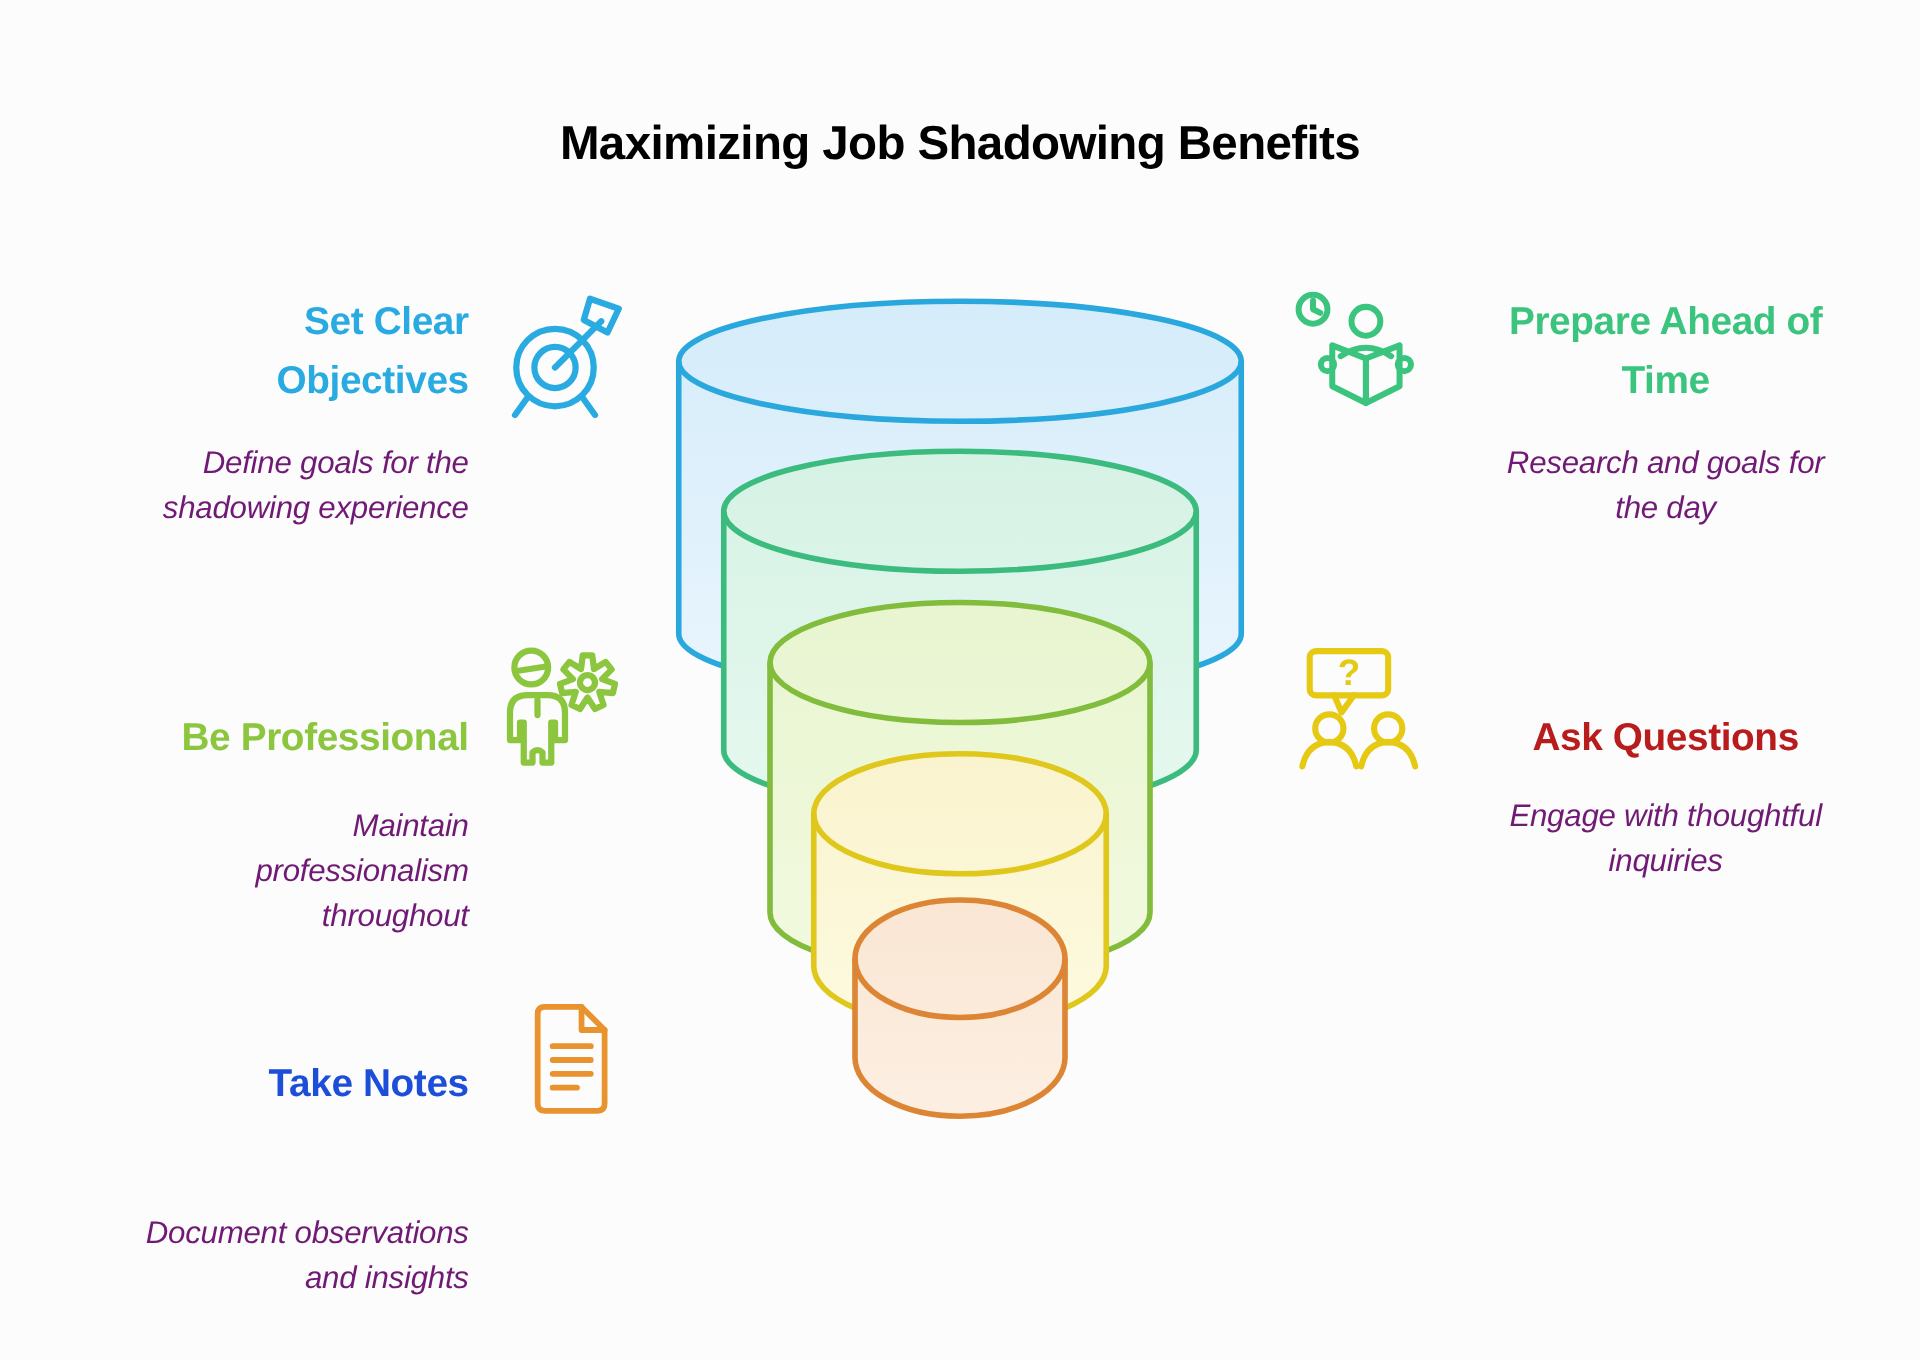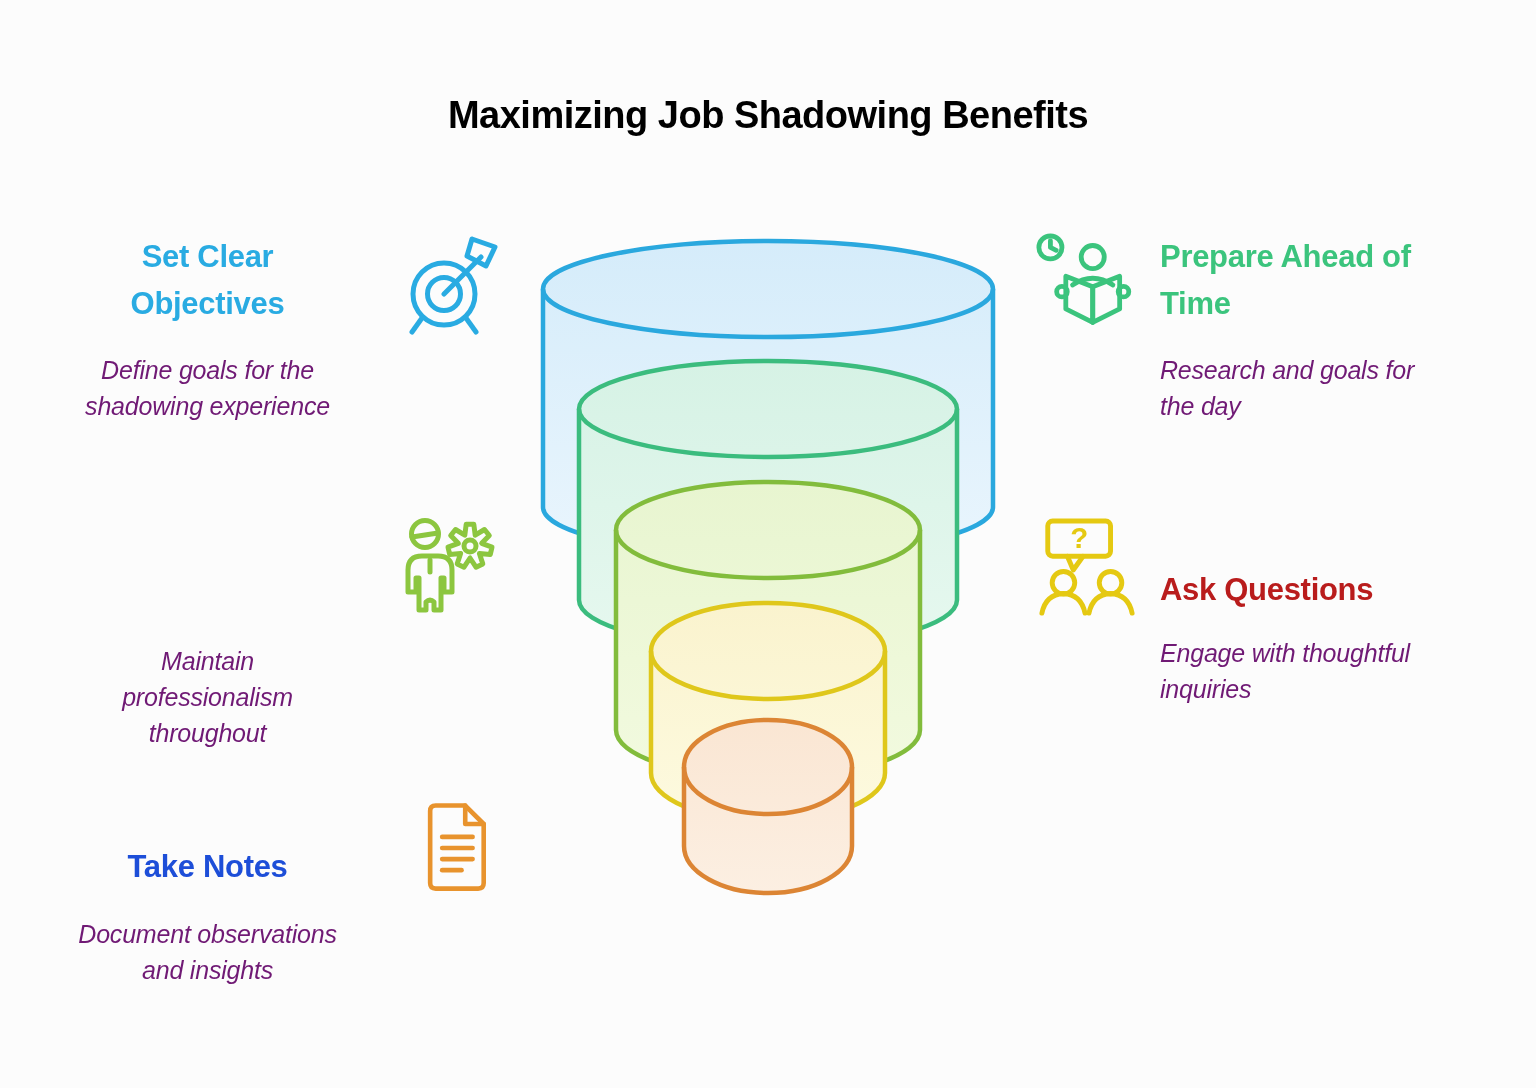--- a/index.html
+++ b/index.html
@@ -23,22 +23,22 @@
     white-space:pre-line;
   }
   .desc{
     position:absolute;
     font-size:25px;font-weight:400;letter-spacing:-0.2px;
     line-height:36px;
     color:#701a75;
     white-space:pre-line;
     font-style:italic;
   }
-  .col-left{left:40px;width:335px;text-align:center;}
-  .col-right{left:1160px;width:345px;text-align:left;}
+  .col-left{left:40px;width:335px;text-align:right;}
+  .col-right{left:1160px;width:345px;text-align:center;}
   .icon{position:absolute;}
   .icon svg{display:block;width:100%;height:100%;}
   .icon svg *{vector-effect:none;}
   .funnel-svg{position:absolute;left:500px;top:195px;width:540px;height:745px;}
 </style>
 </head>
 <body>
 
 <div class="stage" style="background: rgb(252, 252, 252);">
 
@@ -104,20 +104,21 @@
       <path d="M 15 8 L 15 15 L 21 18"></path>
       <circle cx="59" cy="25" r="12"></circle>
       <path d="M 38 54 Q 59 40 80 54"></path>
       <path d="M 59 56 L 31 45 L 31 79 L 59 93 Z"></path>
       <path d="M 59 56 L 87 45 L 87 79 L 59 93 Z"></path>
       <circle cx="27" cy="61" r="5.5"></circle>
       <circle cx="91" cy="61" r="5.5"></circle>
     </svg>
   </div>
 
+  <div class="heading col-left" style="top: 566px; color: rgb(140, 198, 63);">Be Professional</div>
   <div class="desc col-left" style="top:643px">Maintain
 professionalism
 throughout</div>
   <div class="icon" style="left: 398px; top: 516px; width: 104px; height: 104px; color: rgb(140, 198, 63);">
     <svg viewBox="0 0 104 104" fill="none" stroke="currentColor" stroke-width="5" stroke-linecap="round" stroke-linejoin="round">
       <circle cx="27" cy="18" r="13.5"></circle>
       <path d="M 14 21 L 40 17"></path>
       <path d="M 10 76 L 10 54 Q 10 40 24 40 L 40 40 Q 54 40 54 54 L 54 76 L 46 76 L 46 62 L 43 62 L 43 94 L 36 94 L 36 86 Q 32 82 28 86 L 28 94 L 21 94 L 21 62 L 18 62 L 18 76 Z"></path>
       <path d="M 32 44 L 32 56"></path>
       <path d="M 66.8 19.2 L 68.2 8.3 L 75.8 8.3 L 77.2 19.2 L 86.5 13.5 L 91.3 19.5 L 83.7 27.3 L 94 31.1 L 92.3 38.5 L 81.4 37.5 L 84.8 47.9 L 78 51.2 L 72 42 L 66 51.2 L 59.2 47.9 L 62.6 37.5 L 51.7 38.5 L 50 31.1 L 60.3 27.3 L 52.7 19.5 L 57.5 13.5 Z"></path>
@@ -134,21 +135,21 @@
       <path d="M 32 39 L 38 53 L 48 39"></path>
       <text x="44" y="31" text-anchor="middle" font-size="30" font-weight="700" fill="currentColor" stroke="none" font-family="Liberation Sans, sans-serif">?</text>
       <circle cx="28" cy="66" r="11.5"></circle>
       <circle cx="76" cy="66" r="11.5"></circle>
       <path d="M 6 97 Q 10 78 28 77 Q 46 78 50 97"></path>
       <path d="M 54 97 Q 58 78 76 77 Q 94 78 98 97"></path>
     </svg>
   </div>
 
   <div class="heading col-left" style="top: 843px; color: #1d4ed8;">Take Notes</div>
-  <div class="desc col-left" style="top:916px">Document observations
+  <div class="desc col-left" style="top:968px">Document observations
 and insights</div>
   <div class="icon" style="left: 408px; top: 800px; width: 96px; height: 96px; color: rgb(232, 147, 45);">
     <svg viewBox="0 0 104 104" fill="none" stroke="currentColor" stroke-width="5" stroke-linecap="round" stroke-linejoin="round">
       <path d="M 62 6 L 30 6 Q 24 6 24 12 L 24 90 Q 24 96 30 96 L 76 96 Q 82 96 82 90 L 82 26 Z"></path>
       <path d="M 62 6 L 62 26 L 82 26"></path>
       <path d="M 37 40 L 70 40"></path>
       <path d="M 37 52 L 70 52"></path>
       <path d="M 37 64 L 70 64"></path>
       <path d="M 37 76 L 58 76"></path>
     </svg>

